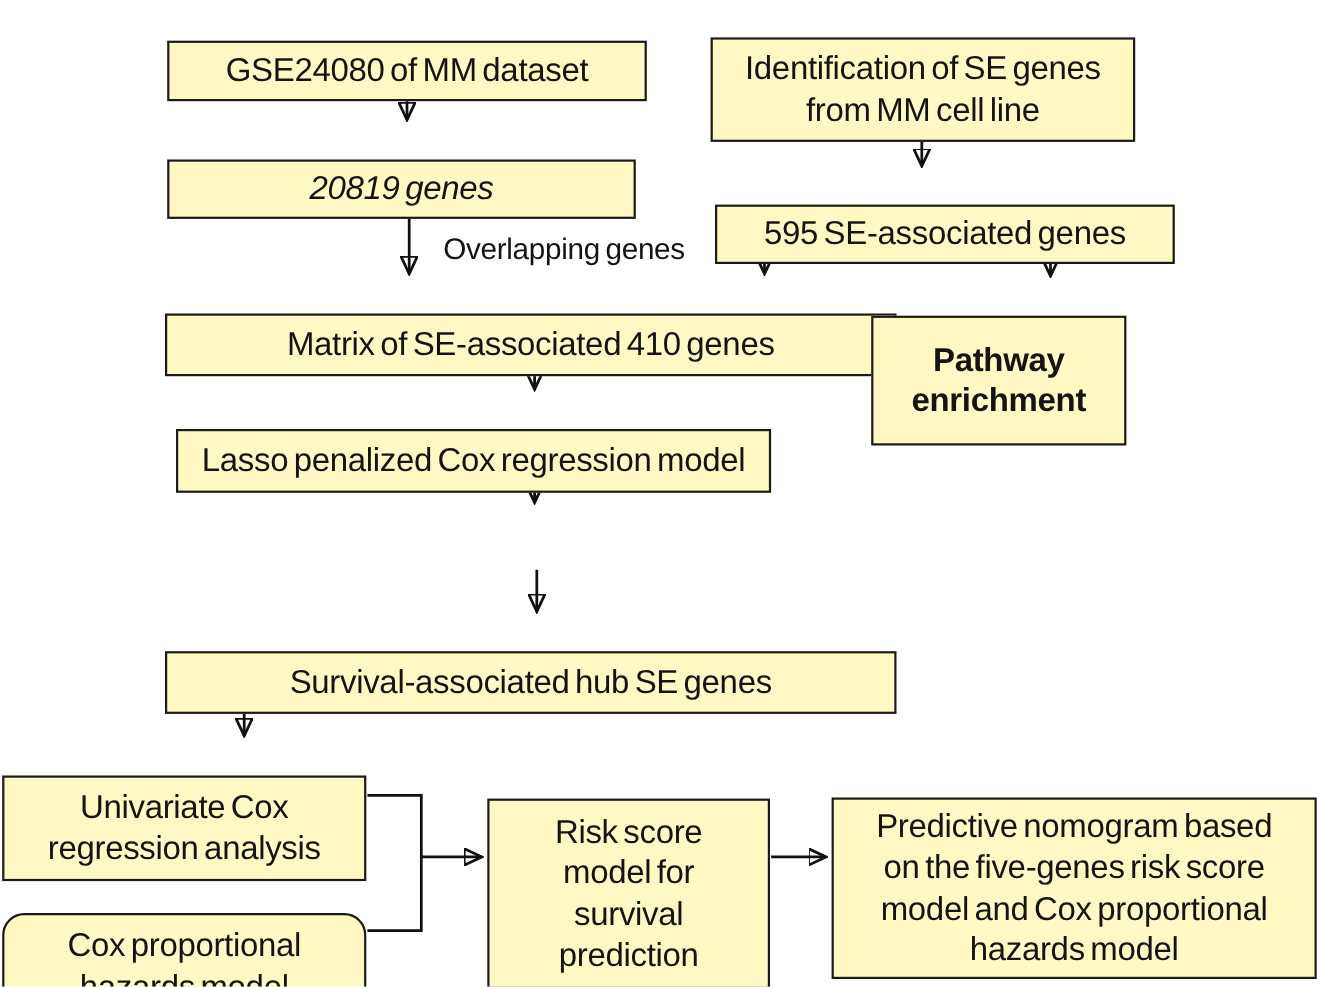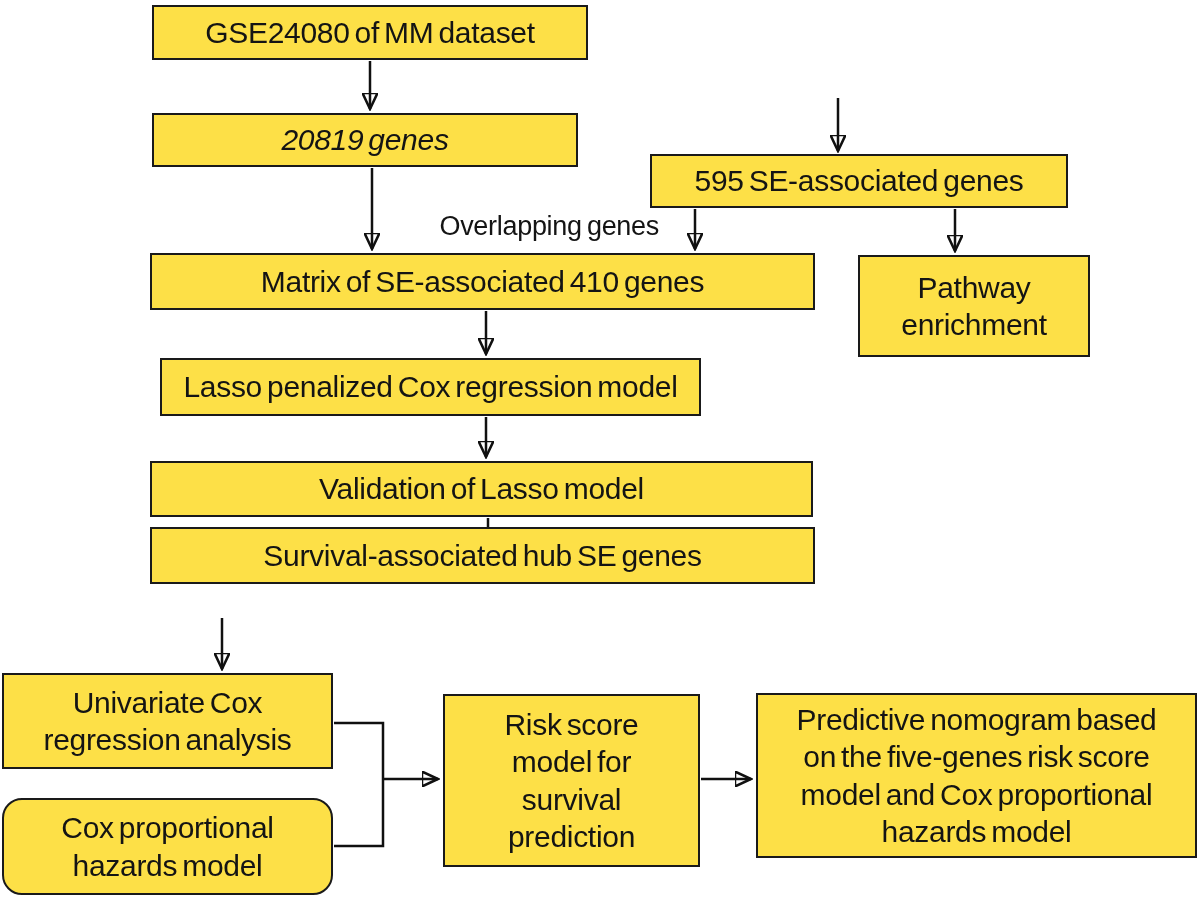--- a/index.html
+++ b/index.html
@@ -12,37 +12,38 @@
     width: 1200px;
     height: 897px;
     background: #ffffff;
     overflow: hidden;
     font-family: "Liberation Sans", sans-serif;
   }
   .box {
     position: absolute;
     box-sizing: border-box;
     border: 2.5px solid #1a1a1a;
-    background: #fde047;
+    background: #fef9c3;
     color: #141414;
     display: flex;
     align-items: center;
     justify-content: center;
     text-align: center;
     font-size: 30px;
     line-height: 1.24;
     white-space: pre-line;
     letter-spacing: -0.3px;
     word-spacing: -3px;
+    margin-top: 32px;
   }
   .flow-label {
     position: absolute;
     color: #141414;
     font-size: 27px;
-    text-align: right;
+    text-align: left;
     letter-spacing: -0.3px;
     word-spacing: -2px;
     white-space: nowrap;
   }
   svg.arrows {
     position: absolute;
     left: 0;
     top: 0;
     width: 1200px;
     height: 897px;
@@ -53,24 +54,24 @@
     stroke-width: 2.5;
     fill: none;
   }
 
   
   #box-gse        { left: 152px; top: 5px;   width: 436px; height: 55px; }
   #box-ident      { left: 646px; top: 2px;   width: 386px; height: 95px; }
   #box-20819      { left: 152px; top: 113px; width: 426px; height: 54px; font-style: italic; }
   #box-595        { left: 650px; top: 154px; width: 418px; height: 54px; }
   #box-matrix     { left: 150px; top: 253px; width: 665px; height: 57px; }
-  #box-pathway    { left: 858px; top: 255px; width: 232px; height: 102px; }
+  #box-pathway    { left: 792px; top: 255px; width: 232px; height: 118px; font-weight: bold; }
   #box-lasso      { left: 160px; top: 358px; width: 541px; height: 58px; }
   #box-validation { left: 150px; top: 461px; width: 663px; height: 56px; }
-  #box-hub        { left: 150px; top: 527px; width: 665px; height: 57px; }
+  #box-hub        { left: 150px; top: 560px; width: 665px; height: 57px; }
   #box-univariate { left: 2px;   top: 673px; width: 331px; height: 96px; }
   #box-coxprop    { left: 2px;   top: 798px; width: 331px; height: 97px; border-radius: 20px; }
   #box-risk       { left: 443px; top: 694px; width: 257px; height: 173px; }
   #box-nomogram   { left: 756px; top: 693px; width: 441px; height: 165px; }
 
   #label-overlap  { left: 403px; top: 211px; width: 256px; }
 </style>
 </head>
 <body>
 
@@ -92,27 +93,28 @@
     <line x1="486" y1="417" x2="486" y2="457" marker-end="url(#ah)"></line>
     <line x1="488" y1="518" x2="488" y2="556" marker-end="url(#ah)"></line>
     <line x1="222" y1="618" x2="222" y2="669" marker-end="url(#ah)"></line>
 
     <path d="M334,723 L383,723 L383,846 L334,846"></path>
     <line x1="383" y1="779" x2="438" y2="779" marker-end="url(#ah)"></line>
     <line x1="701" y1="779" x2="751" y2="779" marker-end="url(#ah)"></line>
   </svg>
 
   <div class="box" id="box-gse">GSE24080 of MM dataset</div>
+  <div class="box" id="box-ident">Identification of SE genes
+from MM cell line</div>
   <div class="box" id="box-20819">20819 genes</div>
   <div class="box" id="box-595">595 SE-associated genes</div>
   <div class="box" id="box-matrix">Matrix of SE-associated 410 genes</div>
   <div class="box" id="box-pathway">Pathway
 enrichment</div>
   <div class="box" id="box-lasso">Lasso penalized Cox regression model</div>
-  <div class="box" id="box-validation">Validation of Lasso model</div>
   <div class="box" id="box-hub">Survival-associated hub SE genes</div>
   <div class="box" id="box-univariate">Univariate Cox
 regression analysis</div>
   <div class="box" id="box-coxprop">Cox proportional
 hazards model</div>
   <div class="box" id="box-risk">Risk score
 model for
 survival
 prediction</div>
   <div class="box" id="box-nomogram">Predictive nomogram based

